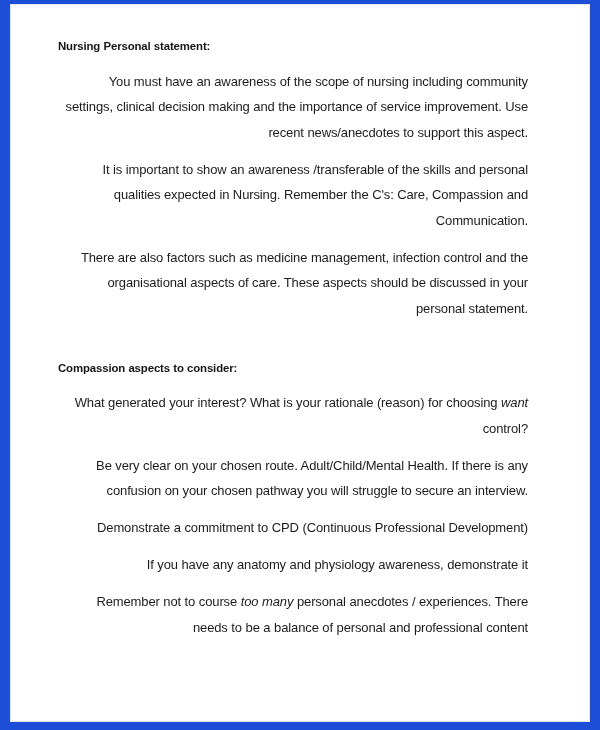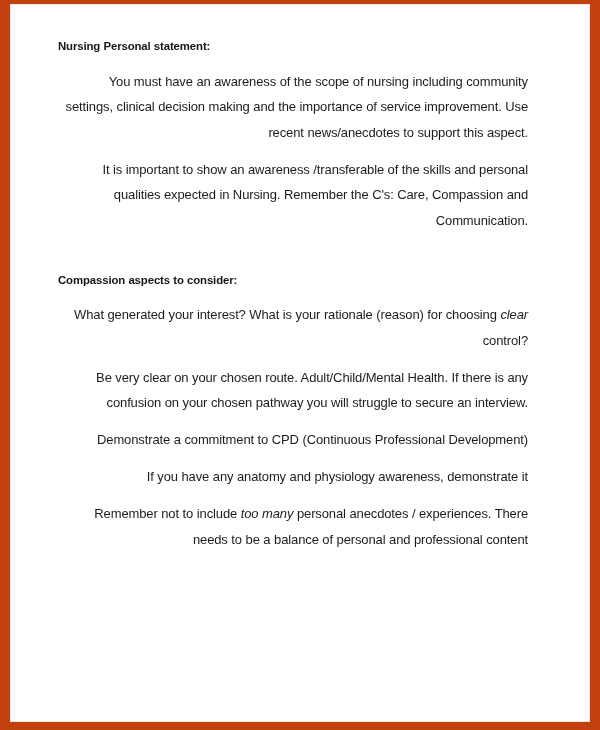--- a/index.html
+++ b/index.html
@@ -10,21 +10,21 @@
   body {
     width: 600px;
     height: 730px;
     overflow: hidden;
     font-family: "Liberation Sans", "DejaVu Sans", sans-serif;
   }
   .page-canvas {
     position: relative;
     width: 600px;
     height: 730px;
-    background: #c2410c;
+    background: #1d4ed8;
     box-sizing: border-box;
   }
   .document-page {
     position: absolute;
     left: 10px;
     top: 4px;
     width: 580px;
     height: 718px;
     background: #ffffff;
     border: 1px solid #e6e6e6;
@@ -73,43 +73,44 @@
 <div class="page-canvas">
   <div class="document-page">
     <div class="doc-body">
 
       <h2 class="doc-heading">Nursing Personal statement:</h2>
 
       <p class="doc-para">You must have an awareness of the scope of nursing including community settings, clinical decision making and the importance of service improvement. Use recent news/anecdotes to support this aspect.</p>
 
       <p class="doc-para">It is important to show an awareness /transferable of the skills and personal qualities expected in Nursing. Remember the C's: Care, Compassion and Communication.</p>
 
+      <p class="doc-para">There are also factors such as medicine management, infection control and the organisational aspects of care. These aspects should be discussed in your personal statement.</p>
 
       <div class="spacer-gap"></div>
 
       <h2 class="doc-heading heading-second">Compassion aspects to consider:</h2>
 
 
       <p class="doc-para">
-        <span>What generated your interest?  What is your rationale (reason) for choosing </span><em>clear</em><span> control?</span>
+        <span>What generated your interest?  What is your rationale (reason) for choosing </span><em>want</em><span> control?</span>
       </p>
 
       <p class="doc-para">
         <span>Be very clear on your chosen route. Adult/Child/Mental Health. If there is any confusion on your chosen pathway you will struggle to secure an interview.</span><em></em><span></span>
       </p>
 
       <p class="doc-para">
         <span>Demonstrate a commitment to CPD (Continuous Professional Development)</span><em></em><span></span>
       </p>
 
       <p class="doc-para">
         <span>If you have any anatomy and physiology awareness, demonstrate it</span><em></em><span></span>
       </p>
 
 
       <p class="doc-para">
-        <span>Remember not to include </span><em>too many</em><span> personal anecdotes / experiences. There needs to be a balance of personal and professional content</span>
+        <span>Remember not to course </span><em>too many</em><span> personal anecdotes / experiences. There needs to be a balance of personal and professional content</span>
       </p>
 
 
     </div>
   </div>
 </div>
 
 </body></html>

